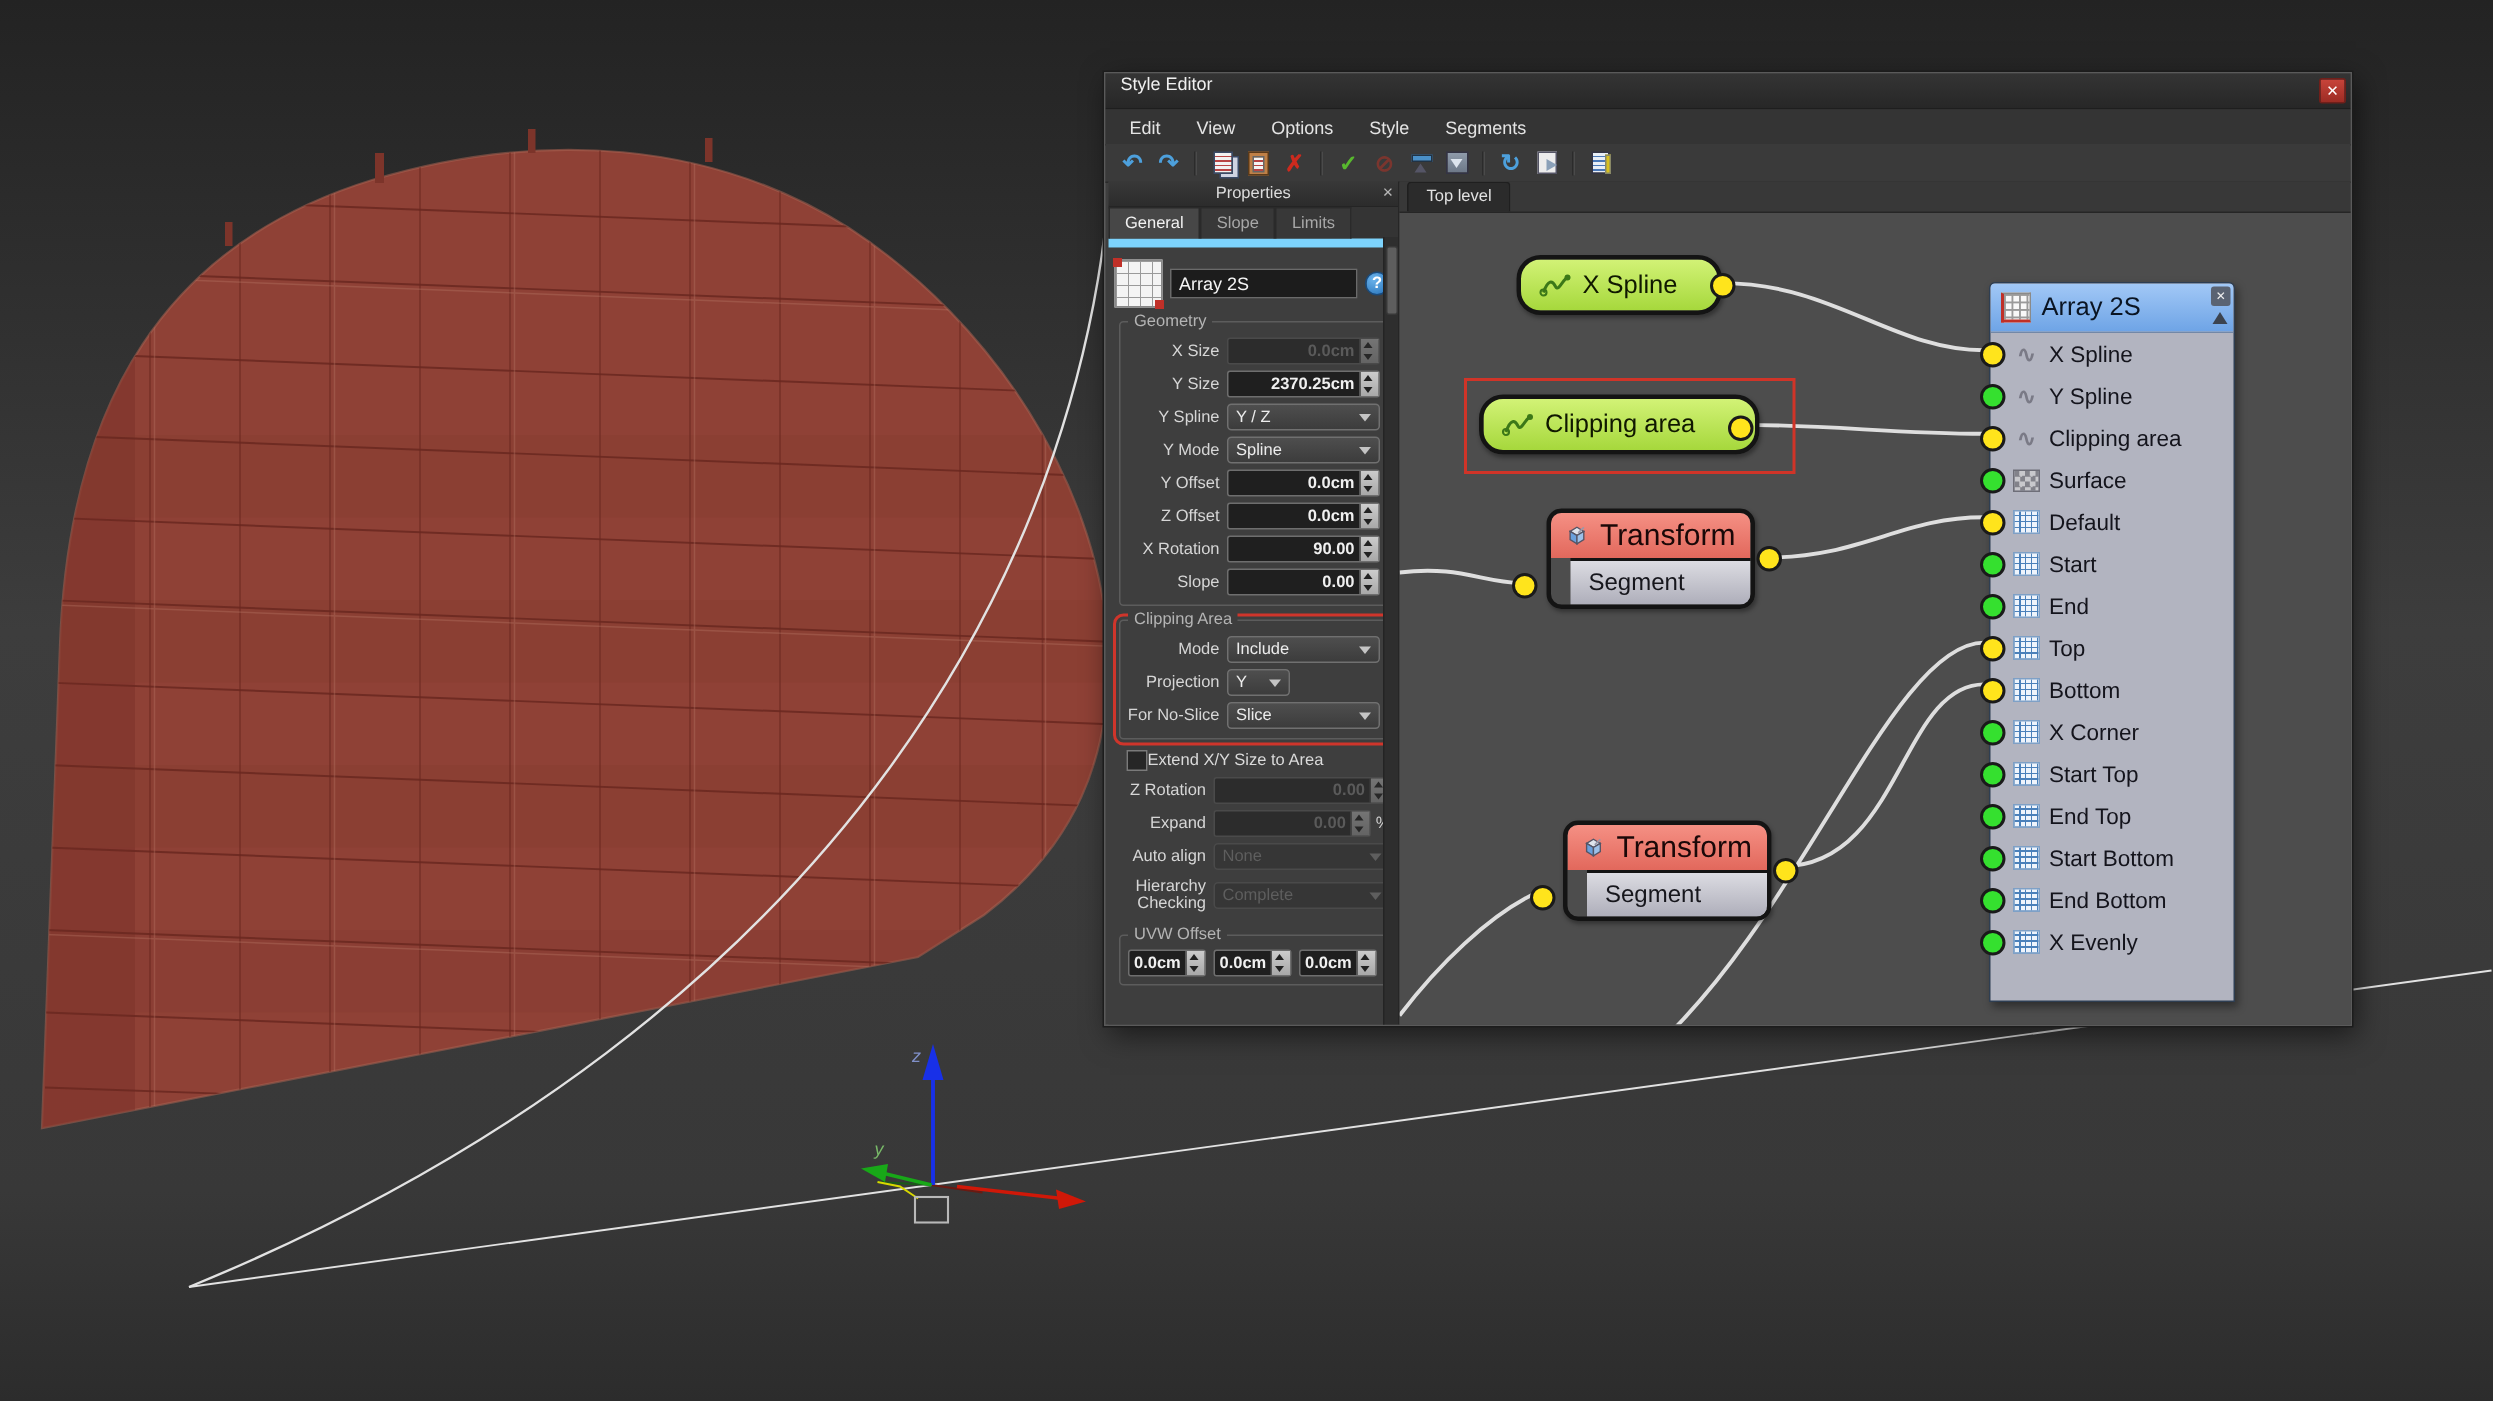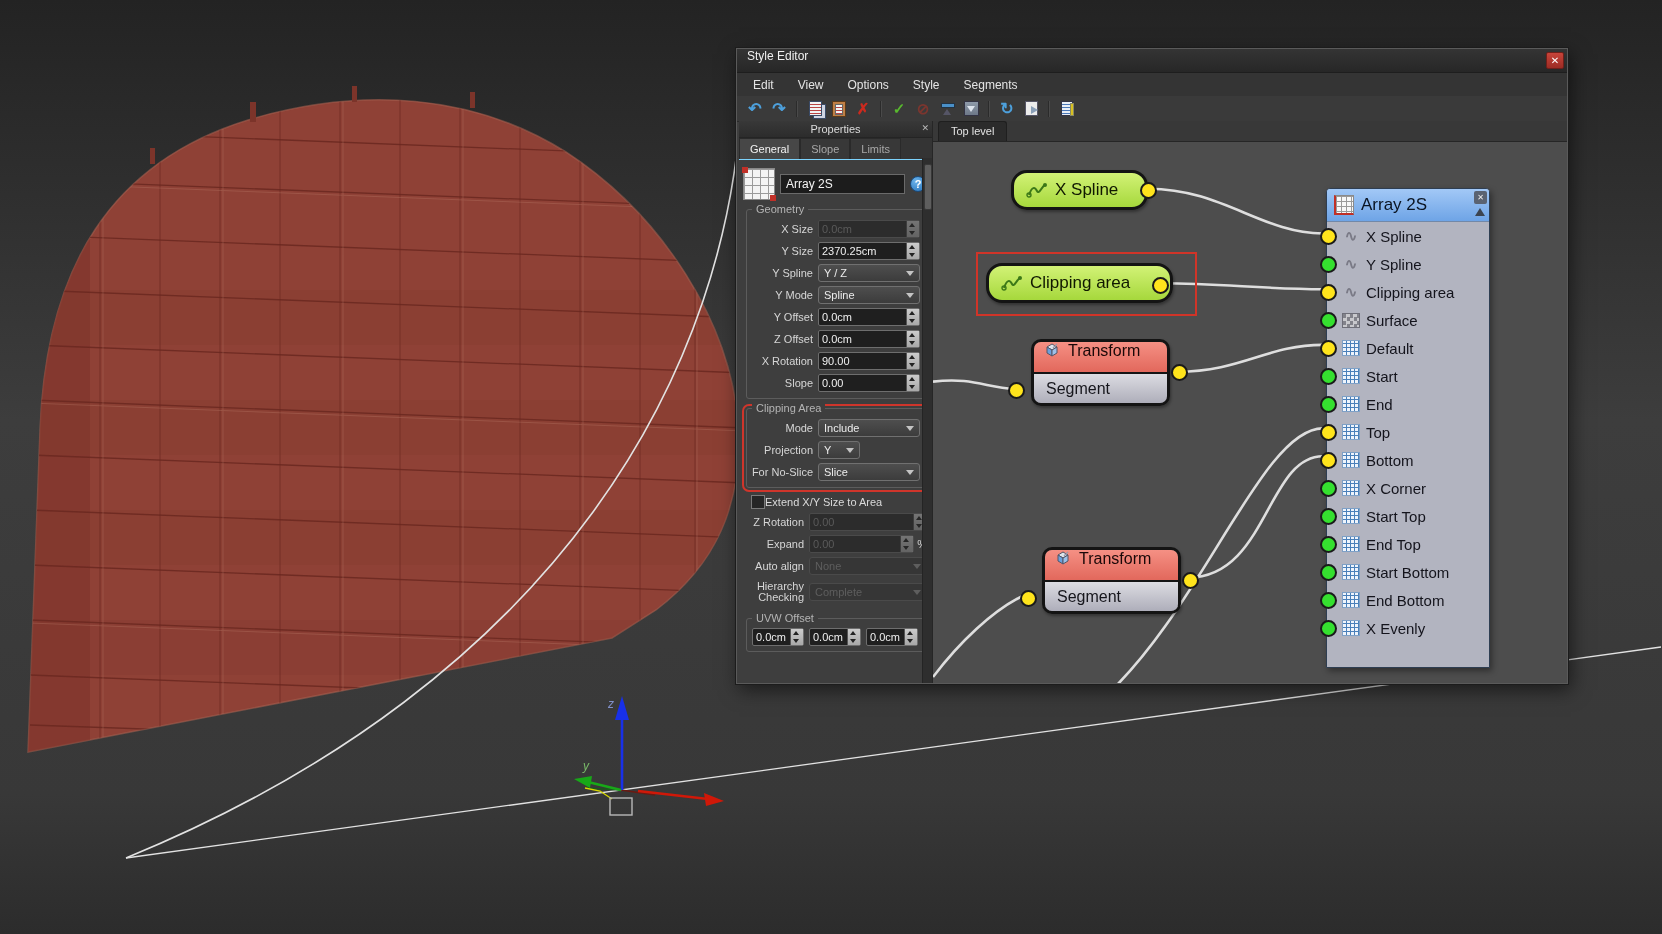--- a/index.html
+++ b/index.html
@@ -37,39 +37,39 @@
   .ic-down::after{content:"";position:absolute;left:2px;top:4px;border-left:4px solid transparent;border-right:4px solid transparent;border-top:6px solid #dde4ee;}
   .ic-export{width:11px;height:13px;background:#ececec;border:1px solid #556;}
   .ic-export::after{content:"";position:absolute;left:5px;top:4px;border-top:4px solid transparent;border-bottom:4px solid transparent;border-left:7px solid #8aa0b8;}
   .ic-log{width:10px;height:13px;background:repeating-linear-gradient(#e8eef6 0 2px,#4a78b8 2px 3px);border:1px solid #334;}
   .ic-log::after{content:"";position:absolute;left:8px;top:1px;width:2px;height:11px;background:#d8c020;border:1px solid #886;}
 
   
   #props{position:absolute;left:2px;top:72px;width:194px;bottom:0;background:#3e3e3e;border-right:1px solid #262626;box-sizing:border-box;font-size:11px;}
   .phead{height:16px;background:linear-gradient(#383838,#2c2c2c);color:#dcdcdc;display:flex;align-items:center;justify-content:center;position:relative;border-bottom:1px solid #242424;}
   .phead-close{position:absolute;right:3px;top:2px;color:#b8b8b8;font-size:9px;}
-  .ptabs{display:flex;height:21px;background:#343434;border-bottom:1px solid #7dd3fc;}
+  .ptabs{display:flex;height:21px;background:#343434;border-bottom:6px solid #7dd3fc;}
   .ptab{padding:4px 10px 2px;color:#a8a8a8;background:#383838;border:1px solid #2a2a2a;border-bottom:none;font-size:11px;}
   .ptab.active{background:#474747;color:#f2f2f2;}
   .pbody{padding:4px 5px 0 3px;position:relative;}
   .namerow{display:flex;align-items:center;gap:5px;margin:4px 1px 7px;}
   .bigicon{width:30px;height:30px;background:#f4f4f4;border:1px solid #888;position:relative;flex:none;
     background-image:linear-gradient(#9a9a9a 1px,transparent 1px),linear-gradient(90deg,#9a9a9a 1px,transparent 1px);background-size:8px 8px;}
   .bigicon::before{content:"";position:absolute;left:-2px;top:-2px;width:6px;height:6px;background:#c03028;}
   .bigicon::after{content:"";position:absolute;right:-2px;bottom:-2px;width:6px;height:6px;background:#c03028;}
   .nameinput{flex:1;height:18px;background:#1c1c1c;border:1px solid #6a6a6a;color:#f4f4f4;font-size:12px;display:flex;align-items:center;padding:0 5px;}
   .helpbtn{width:16px;height:16px;border-radius:50%;background:radial-gradient(circle at 35% 30%,#6cb4ec,#2470b8);color:#fff;
     font-size:11px;font-weight:bold;display:flex;align-items:center;justify-content:center;flex:none;border:1px solid #1a4a7a;box-sizing:border-box;}
   .group{border:1px solid #5c5c5c;border-radius:3px;margin:9px 2px 4px 4px;padding:7px 4px 3px;position:relative;}
   .gtitle{position:absolute;top:-7px;left:5px;background:#3e3e3e;padding:0 4px;color:#b4b4b4;font-size:11px;}
   .red-outline{outline:2px solid #cf352b;outline-offset:2px;}
   .prow{display:flex;align-items:center;margin:2px 0;height:20px;}
   .plabel{width:62px;text-align:right;padding-right:5px;color:#d6d6d6;flex:none;line-height:11px;}
   .spin{flex:1;display:flex;height:18px;background:#1f1f1f;border:1px solid #6e6e6e;border-radius:2px;box-sizing:border-box;}
-  .spin .val{flex:1;color:#f0f0f0;padding:2px 3px 0;overflow:hidden;}
+  .spin .val{flex:1;color:#f0f0f0;text-align:right;padding:2px 3px 0;overflow:hidden;font-weight:bold;}
   .spin .btns{width:12px;background:linear-gradient(#cccccc,#a8a8a8);border-left:1px solid #555;display:flex;flex-direction:column;}
   .spin .btns i{flex:1;position:relative;}
   .spin .btns i::after{content:"";position:absolute;left:2px;}
   .spin .btns i.u::after{top:2px;border-left:3px solid transparent;border-right:3px solid transparent;border-bottom:4px solid #222;}
   .spin .btns i.d::after{top:2px;border-left:3px solid transparent;border-right:3px solid transparent;border-top:4px solid #222;}
   .spin.off{background:#2c2c2c;border-color:#4a4a4a;}
   .spin.off .val{color:#5a5a5a;}
   .spin.off .btns{opacity:.45;}
   .sel{flex:1;height:18px;background:linear-gradient(#4e4e4e,#3c3c3c);border:1px solid #707070;border-radius:3px;color:#ececec;
     display:flex;align-items:center;padding:0 5px;box-sizing:border-box;}
@@ -91,22 +91,22 @@
   .tabrow{height:20px;background:#383838;border-bottom:1px solid #262626;flex:none;}
   .gtab{display:inline-block;margin-left:5px;background:#2b2b2b;color:#e2e2e2;font-size:11px;padding:3px 12px 4px;
     border:1px solid #1f1f1f;border-bottom:none;border-radius:3px 3px 0 0;}
   #canvas{position:relative;flex:1;background:#4d4d4d;overflow:hidden;}
   #wires{position:absolute;left:0;top:0;width:100%;height:100%;}
   .gnode{position:absolute;height:34px;background:linear-gradient(#d2f276,#a6d83c);border:3px solid #141414;border-radius:16px;
     display:flex;align-items:center;gap:7px;padding:0 12px;font-size:17px;color:#101800;box-shadow:1px 2px 3px rgba(0,0,0,.35);}
   .redframe{position:absolute;border:2px solid #d03428;}
   .pdot{position:absolute;width:13px;height:13px;border-radius:50%;border:2px solid #1a1a1a;background:#ffe41c;z-index:5;}
   .tnode{position:absolute;width:133px;border:3px solid #141414;border-radius:10px;overflow:hidden;box-shadow:1px 2px 3px rgba(0,0,0,.35);}
-  .thead{height:30px;background:linear-gradient(#f59084,#e2685c);display:flex;align-items:flex-start;gap:8px;padding:0 10px;font-size:16px;color:#1a0808;}
-  .tbody{height:29px;background:linear-gradient(#dcdce2,#aeaeba);display:flex;align-items:center;padding:0 12px;font-size:16px;color:#16161c;border-top:2px solid #141414;}
+  .thead{height:30px;background:linear-gradient(#f59084,#e2685c);display:flex;align-items:center;gap:8px;padding:0 10px;font-size:20px;color:#1a0808;}
+  .tbody{height:29px;background:linear-gradient(#dcdce2,#aeaeba);display:flex;align-items:center;padding:0 12px;font-size:16px;color:#16161c;border-top:2px solid #141414;margin-left:13px;}
   .anode{position:absolute;left:393px;top:46px;width:162px;height:478px;background:#b2b4c0;border:1px solid #2e3e52;
     border-radius:4px 4px 0 0;box-shadow:2px 3px 6px rgba(0,0,0,.4);box-sizing:content-box;}
   .ahead{height:32px;background:linear-gradient(#a2c8f6,#6ea4e6);display:flex;align-items:center;gap:7px;padding:0 7px;
     font-size:17px;color:#0a1422;border-bottom:1px solid #7288a8;position:relative;border-radius:3px 3px 0 0;}
   .ahead .grid-icon{width:20px;height:20px;background:#f8f8f8;border:1px solid #8a8a8a;border-left:2px solid #c03028;border-bottom:2px solid #c03028;
     background-image:linear-gradient(#9a9a9a 1px,transparent 1px),linear-gradient(90deg,#9a9a9a 1px,transparent 1px);background-size:5px 5px;box-sizing:border-box;flex:none;}
   .aclose{position:absolute;right:2px;top:2px;width:13px;height:13px;background:#5a6372;color:#f0f0f0;font-size:8px;
     display:flex;align-items:center;justify-content:center;border-radius:2px;}
   .atri{position:absolute;right:4px;top:19px;border-left:5px solid transparent;border-right:5px solid transparent;border-bottom:8px solid #3c4450;}
   .arow{position:relative;height:28px;display:flex;align-items:center;gap:6px;padding-left:15px;font-size:15px;color:#14141c;}

